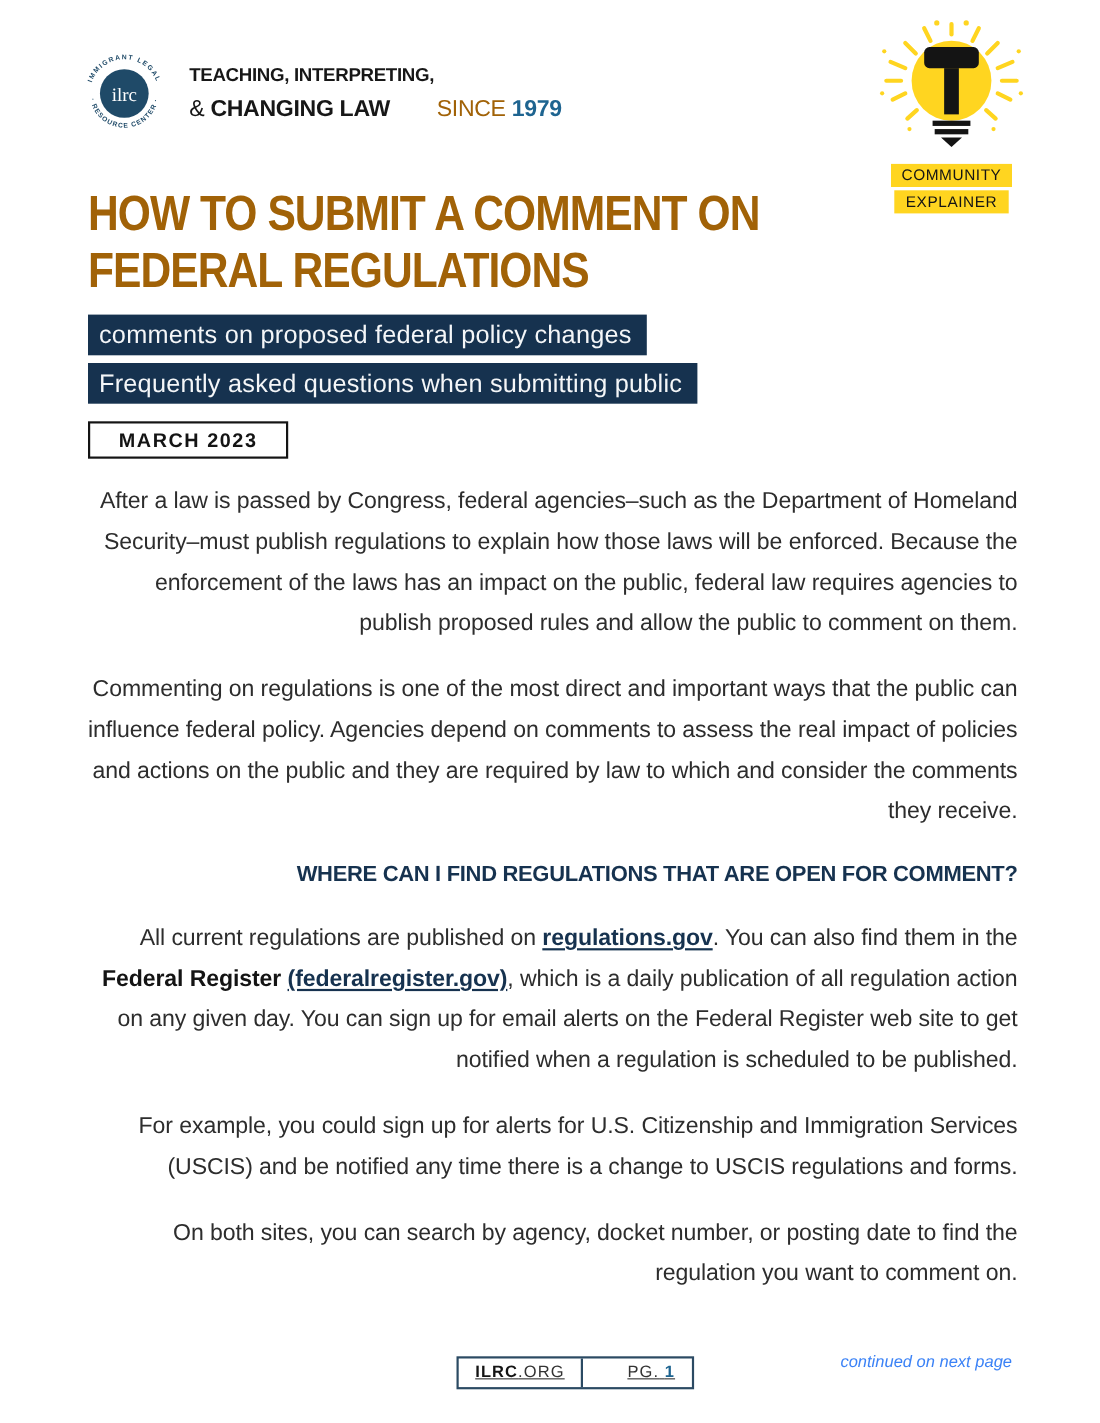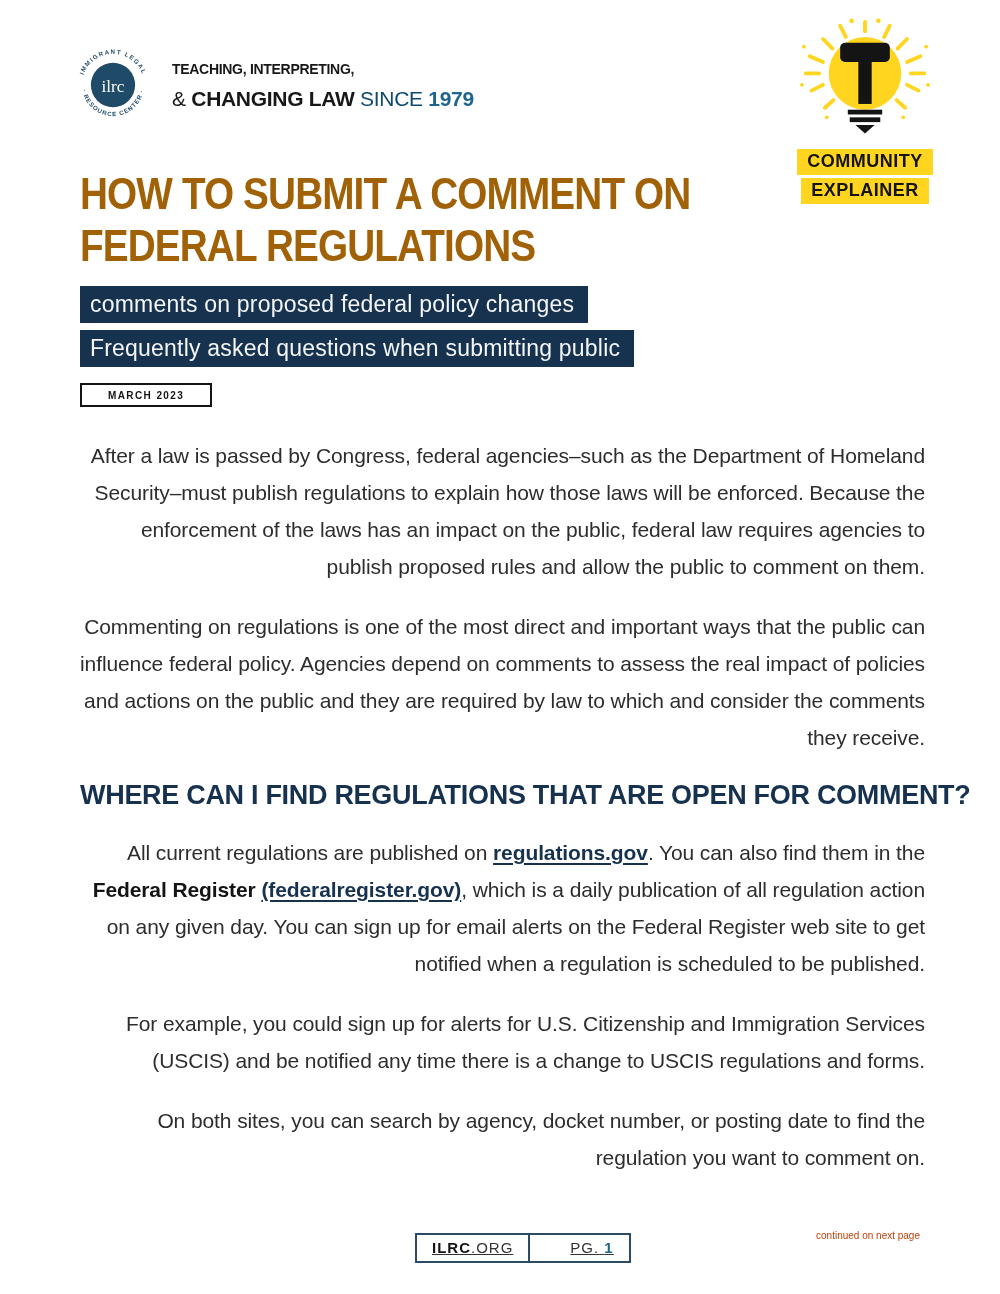--- a/index.html
+++ b/index.html
@@ -4,78 +4,78 @@
 <style>
   html,body{margin:0;padding:0;background:#e8e8e8;}
   .page{
     position:relative;width:1000px;height:1294px;margin:0 auto;
     background:#ffffff;overflow:hidden;
     font-family:"Liberation Sans",sans-serif;color:#2d2d2d;
   }
   
   .logo-svg{position:absolute;left:72px;top:44px;}
   .tagline{position:absolute;left:172px;top:54px;line-height:30px;white-space:nowrap;}
-  .tagline .l1{font-weight:bold;font-size:14px;color:#171717;letter-spacing:-0.3px;}
+  .tagline .l1{font-weight:bold;font-size:17px;color:#171717;letter-spacing:-0.3px;}
   .tagline .l2{font-size:21px;color:#171717;letter-spacing:-0.3px;}
   .tagline .amp{font-weight:400;}
   .tagline .bold{font-weight:bold;}
-  .tagline .since{font-weight:400;color:#0c4a6e;}
+  .tagline .since{font-weight:400;color:#a16207;margin-left:37px;}
   .tagline .year{font-weight:bold;color:#1e6490;}
   .badge{position:absolute;left:790px;top:18px;width:150px;text-align:center;}
   .bulb-svg{display:block;margin:0 auto;}
   .badge-label{
     display:inline-block;background:#ffd520;color:#141414;
-    font-weight:bold;font-size:18px;letter-spacing:0.5px;
+    font-weight:normal;font-size:14px;letter-spacing:0.5px;
     padding:2px 10px 3px 10px;margin-top:3px;white-space:nowrap;
   }
   
   .title{position:absolute;left:80px;top:168px;color:#a16207;}
   .title .line{
     font-weight:bold;font-size:45px;line-height:52px;letter-spacing:-1px;
     transform:scaleX(0.86);transform-origin:left top;white-space:nowrap;
   }
   .subtitle{position:absolute;left:80px;top:286px;}
   .subtitle .bar{
     display:table;background:#16324f;color:#f4f6f8;
     font-size:23px;line-height:28px;letter-spacing:0.2px;
     padding:4px 14px 5px 10px;margin-bottom:7px;white-space:nowrap;
   }
   .date-badge{
     position:absolute;left:80px;top:383px;
     border:2px solid #141414;color:#141414;
-    font-weight:bold;font-size:10px;letter-spacing:1.4px;
+    font-weight:bold;font-size:18px;letter-spacing:1.4px;
     padding:5px 26px 4px 26px;white-space:nowrap;
   }
   
   .body{position:absolute;left:80px;top:437px;width:845px;text-align:right;}
   .body p{
     margin:0 0 23px 0;font-size:21px;line-height:37px;
     letter-spacing:-0.1px;color:#2d2d2d;
   }
   .section-heading{
     margin:16px 0 23px 0;color:#16324f;font-weight:bold;
-    font-size:27px;line-height:32px;letter-spacing:-0.3px;white-space:nowrap;
+    font-size:20px;line-height:32px;letter-spacing:-0.3px;white-space:nowrap;
   }
   .seg-bold{font-weight:bold;color:#141414;}
   .seg-link{
     font-weight:bold;color:#16324f;text-decoration:underline;
     text-underline-offset:3px;text-decoration-thickness:2px;cursor:pointer;
   }
   
   .footer-box{
     position:absolute;left:415px;top:1233px;display:flex;
     border:2px solid #2b4a63;color:#333;font-size:15px;letter-spacing:1px;
   }
   .footer-cell{padding:4px 15px 5px 15px;white-space:nowrap;text-decoration:underline;}
   .footer-cell.page-cell{border-left:2px solid #2b4a63;padding-left:40px;}
   .site-bold{font-weight:bold;color:#141414;}
   .page-num{font-weight:bold;color:#1e6490;}
   .continued{
-    position:absolute;right:80px;top:1230px;
-    font-size:10px;color:#c2410c;white-space:nowrap;
+    position:absolute;right:80px;top:1230px;font-style:italic;
+    font-size:15px;color:#3b82f6;white-space:nowrap;
   }
 </style>
 </head>
 <body>
 
 <div class="page">
 
   <svg class="logo-svg" width="82" height="82" viewBox="0 0 100 100">
     <defs>
       <path id="arcTop" d="M 12,50 A 38,38 0 0 1 88,50"></path>

